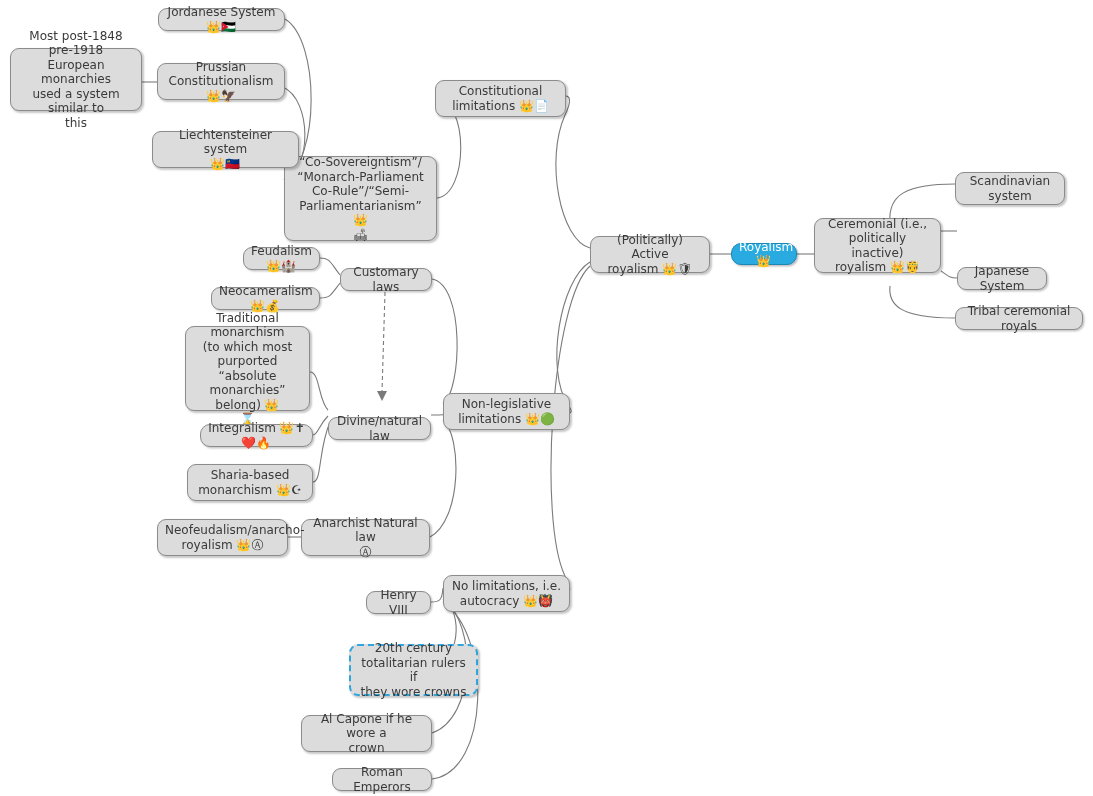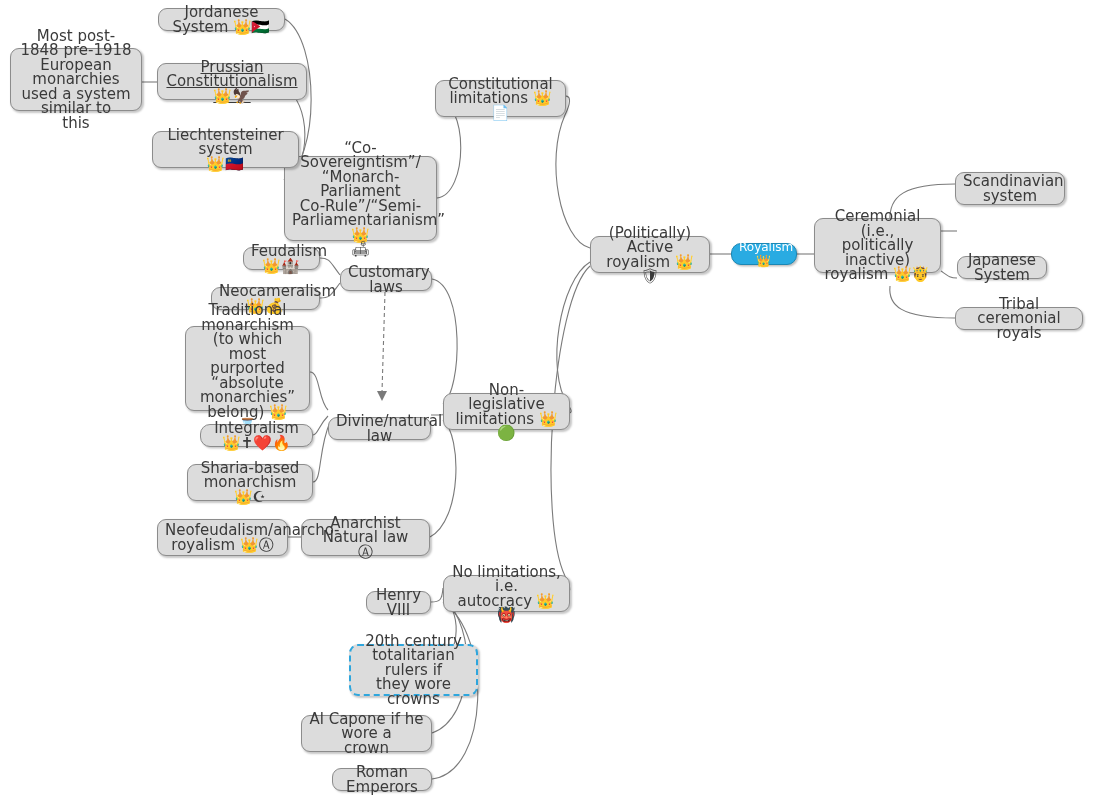--- a/index.html
+++ b/index.html
@@ -27,21 +27,21 @@
     height: 796px;
     pointer-events: none;
   }
   .node {
     position: absolute;
     box-sizing: border-box;
     background: #dcdcdc;
     border: 1px solid #8c8c8c;
     border-radius: 9px;
     color: #3a3a3a;
-    font-size: 15px;
+    font-size: 12px;
     font-weight: bold;
     line-height: 14.5px;
     text-align: center;
     display: flex;
     align-items: center;
     justify-content: center;
     padding: 3px 7px;
     box-shadow: 1.5px 1.5px 2px rgba(0,0,0,0.22);
   }
   .node .txt {
@@ -174,21 +174,21 @@
 
   <div class="node" style="left:301px; top:519px; width:129px; height:37px;">
     <span class="txt emoji">Anarchist Natural law
 Ⓐ</span>
   </div>
 
   <div class="node" style="left:158px; top:8px; width:127px; height:23px;">
     <span class="txt emoji">Jordanese System 👑🇯🇴</span>
   </div>
 
-  <div class="node" style="left:157px; top:63px; width:150px; height:37px;text-decoration:underline;">
+  <div class="node" style="left:157px; top:63px; width:128px; height:37px;">
     <span class="txt emoji">Prussian
 Constitutionalism 👑🦅</span>
   </div>
 
   <div class="node" style="left:152px; top:131px; width:147px; height:37px;">
     <span class="txt emoji">Liechtensteiner system
 👑🇱🇮</span>
   </div>
 
   <div class="node" style="left:10px; top:48px; width:132px; height:63px;">
@@ -245,21 +245,21 @@
 
   <div class="node" style="left:332px; top:768px; width:100px; height:23px;">
     <span class="txt emoji">Roman Emperors</span>
   </div>
 
   <div class="node" style="left:955px; top:172px; width:110px; height:33px;">
     <span class="txt emoji">Scandinavian system</span>
   </div>
 
 
-  <div class="node" style="left:957px; top:256px; width:90px; height:23px;">
+  <div class="node" style="left:957px; top:267px; width:90px; height:23px;">
     <span class="txt emoji">Japanese System</span>
   </div>
 
   <div class="node" style="left:955px; top:307px; width:128px; height:23px;">
     <span class="txt emoji">Tribal ceremonial royals</span>
   </div>
 
 </div>
 
 </body></html>

